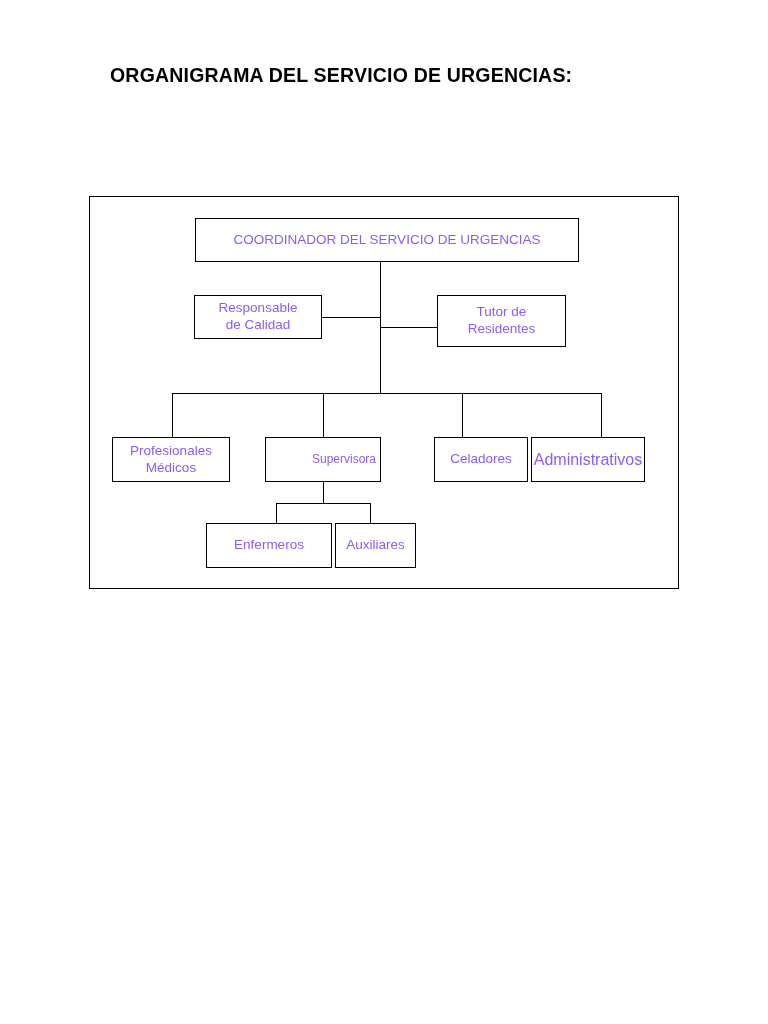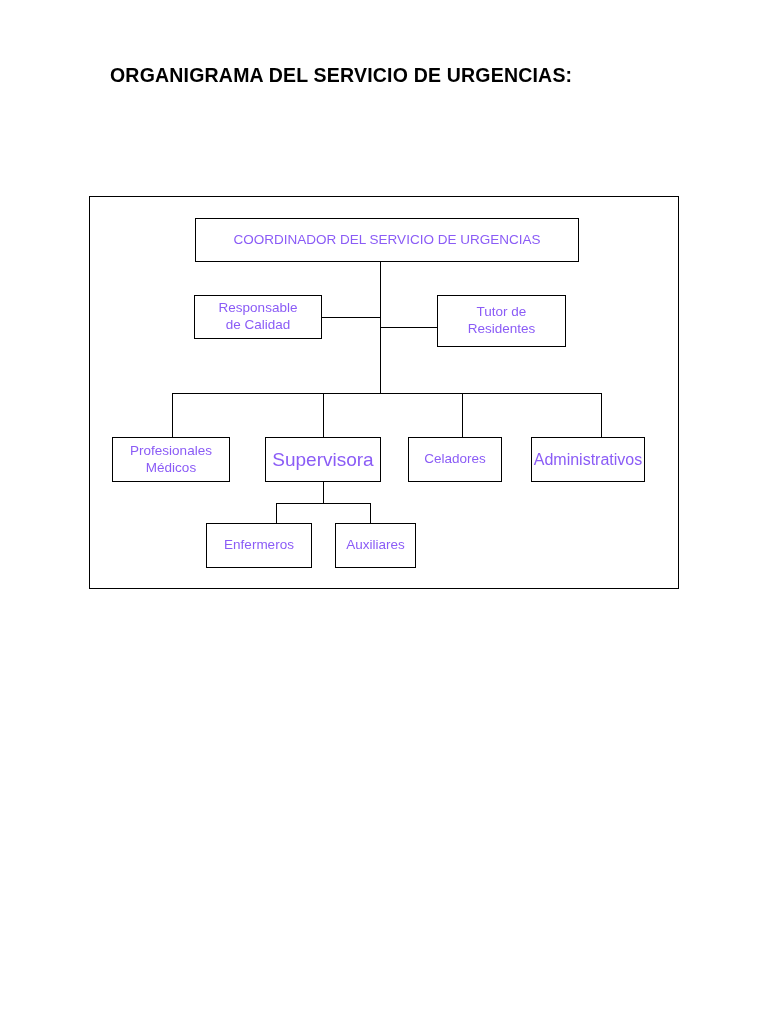--- a/index.html
+++ b/index.html
@@ -86,33 +86,34 @@
     left: 347px; top: 98px; width: 129px; height: 52px;
     font-size: 13.5px;
   }
   
   #node-profesionales {
     left: 22px; top: 240px; width: 118px; height: 45px;
     font-size: 13.5px;
   }
   #node-supervisora {
     left: 175px; top: 240px; width: 116px; height: 45px;
-    font-size: 19px;
+    font-size: 12px;
+    justify-content: flex-end;
   }
   #node-celadores {
-    left: 318px; top: 240px; width: 94px; height: 45px;
+    left: 344px; top: 240px; width: 94px; height: 45px;
     font-size: 13.5px;
   }
   #node-administrativos {
     left: 441px; top: 240px; width: 114px; height: 45px;
     font-size: 16px;
   }
   
   #node-enfermeros {
-    left: 116px; top: 326px; width: 106px; height: 45px;
+    left: 116px; top: 326px; width: 126px; height: 45px;
     font-size: 13.5px;
   }
   #node-auxiliares {
     left: 245px; top: 326px; width: 81px; height: 45px;
     font-size: 13.5px;
   }
 
   
   
   #spine-main { left: 290px; top: 65px; width: 1px; height: 131px; }

